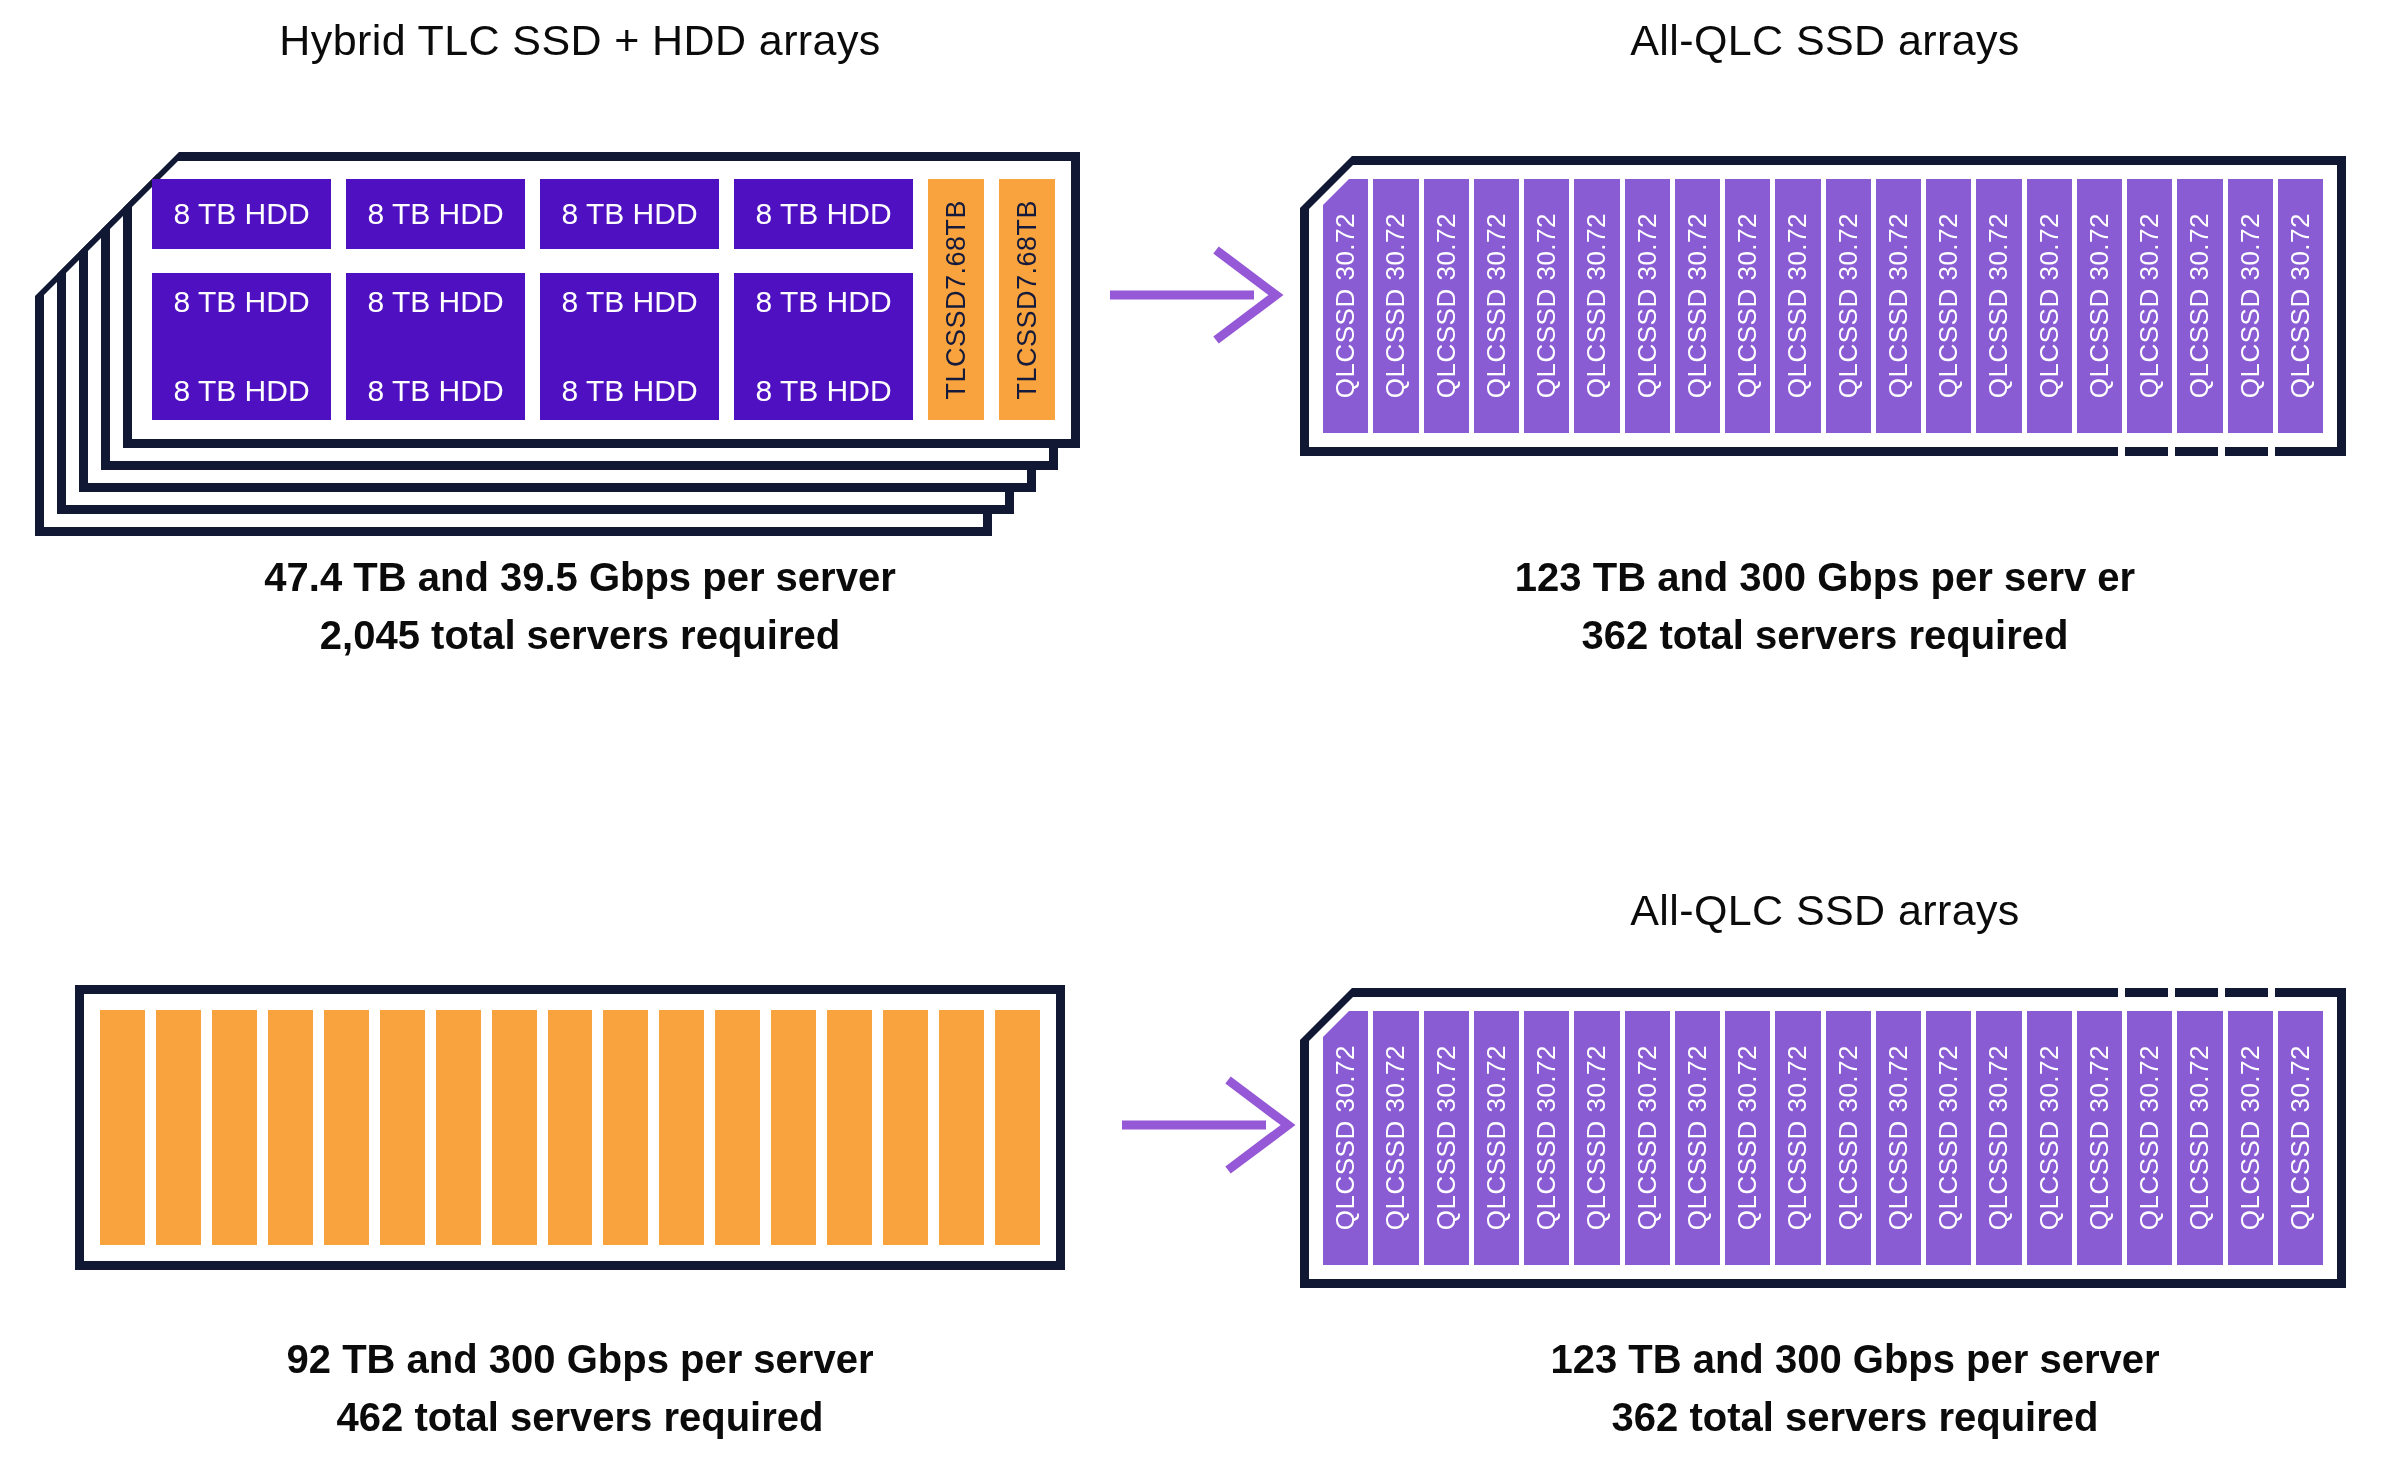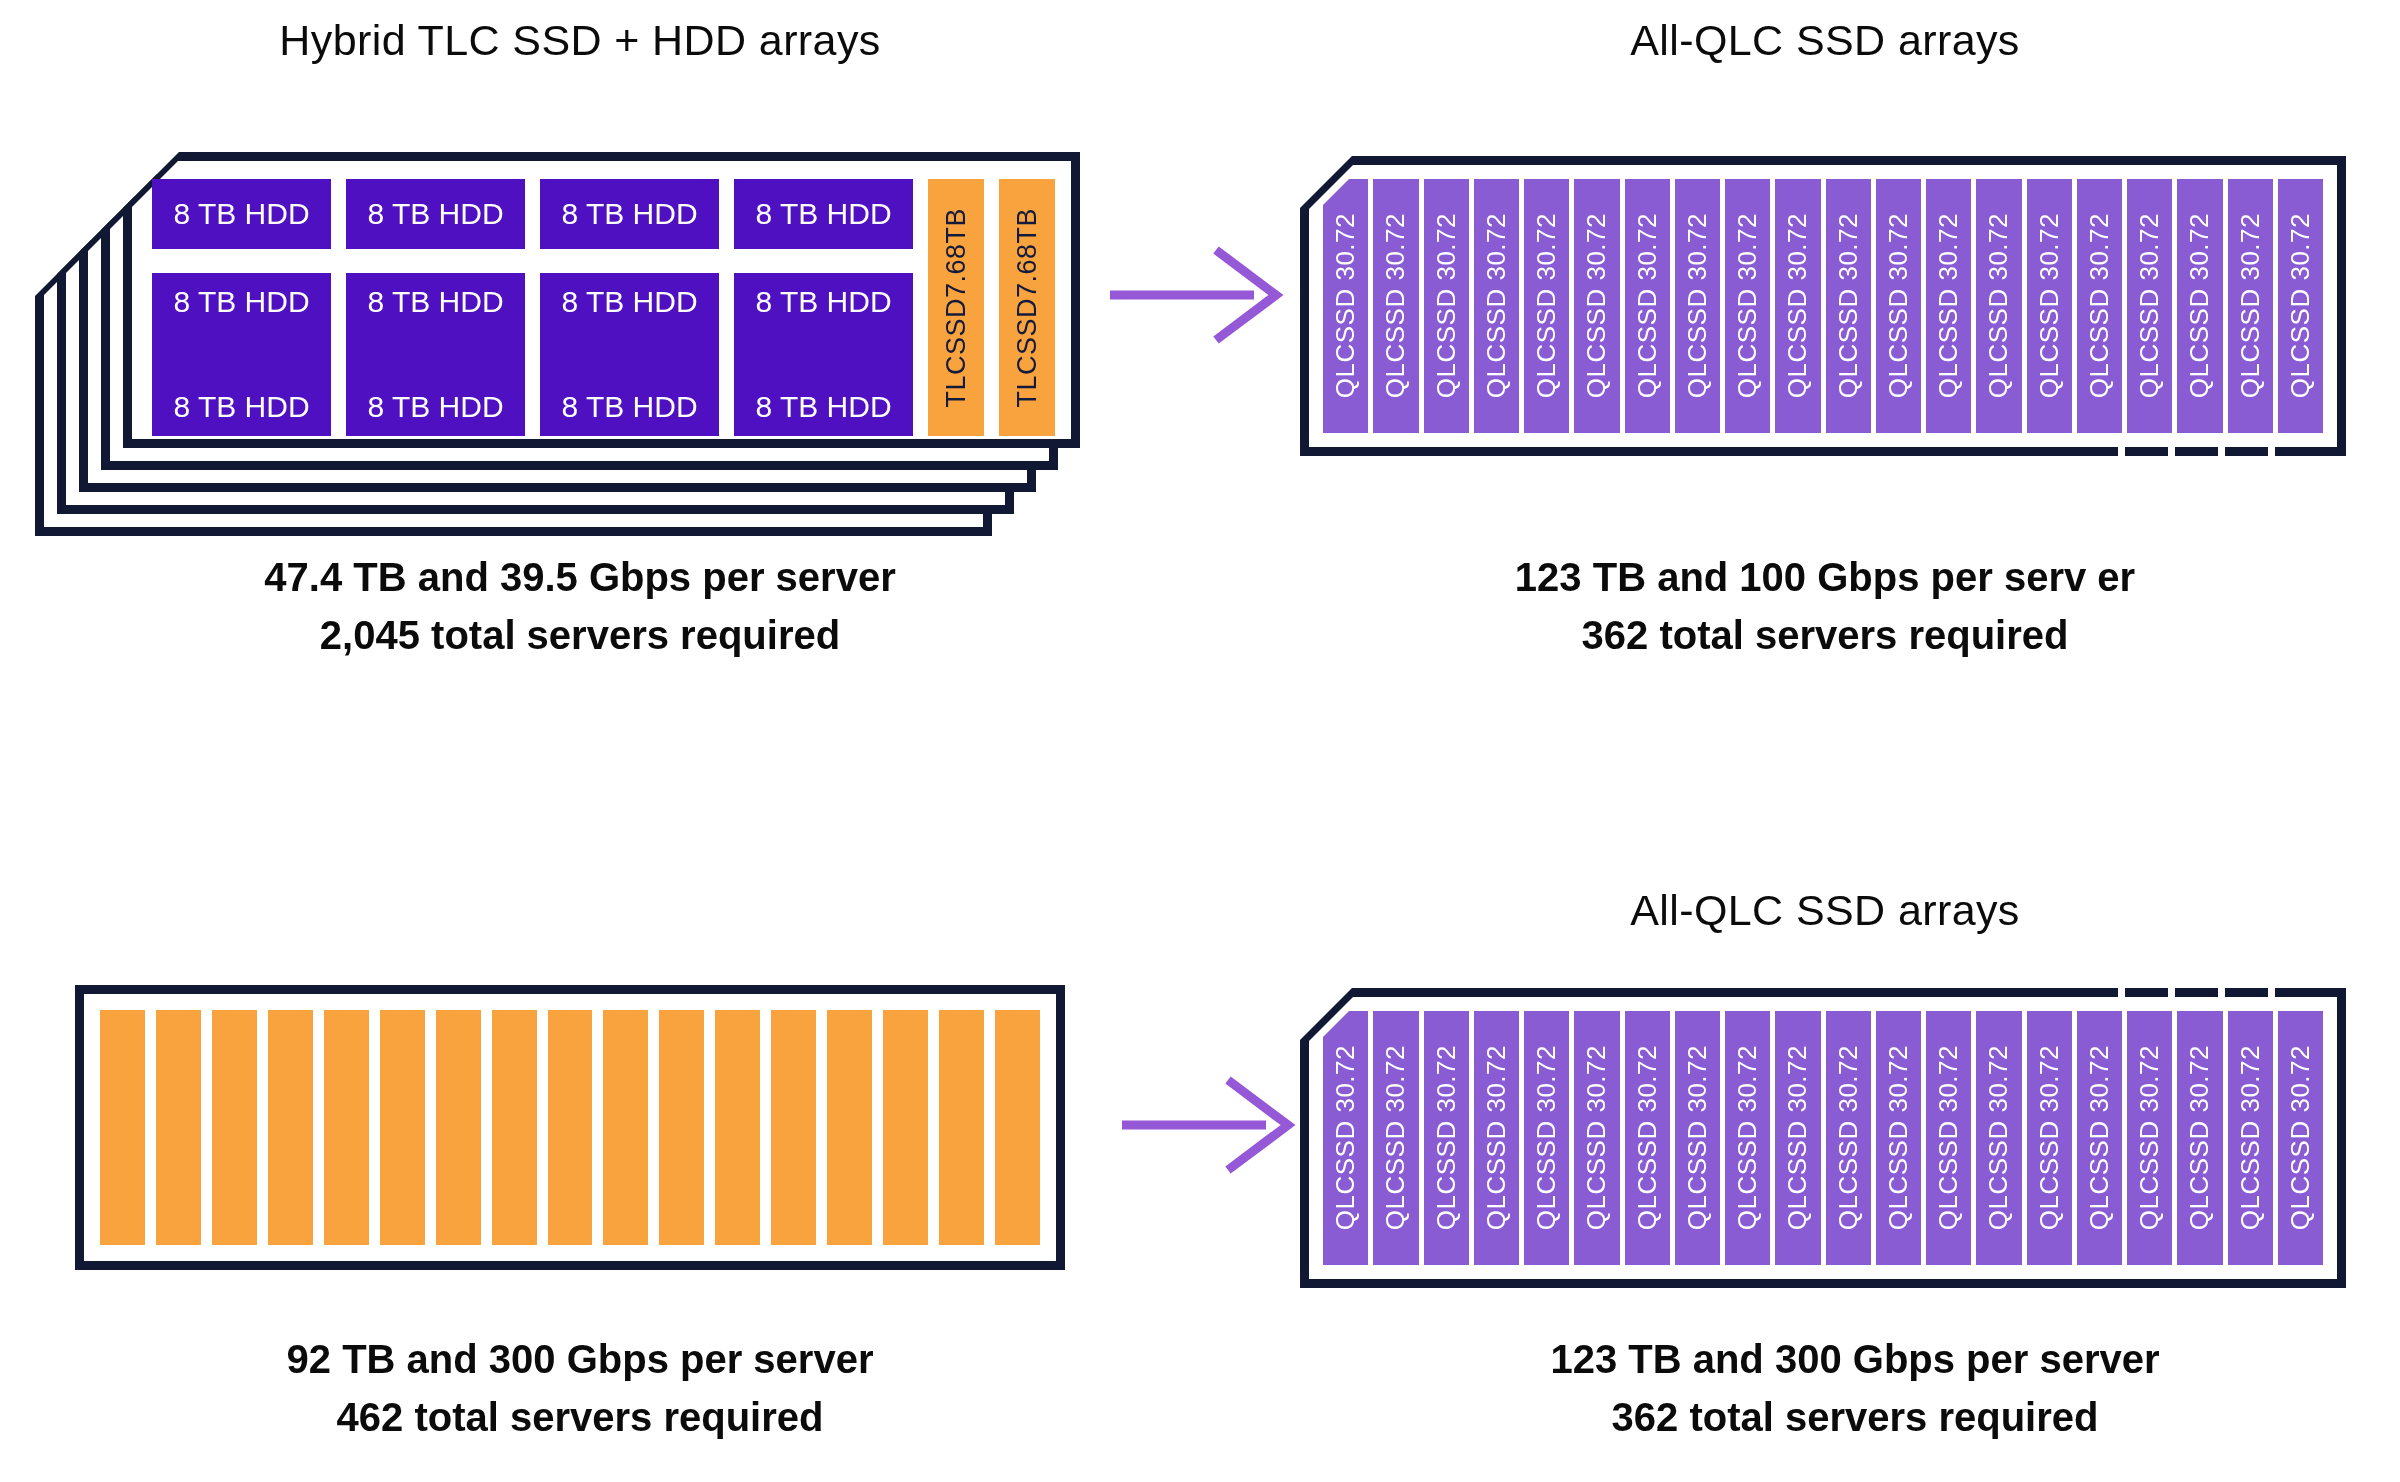--- a/index.html
+++ b/index.html
@@ -23,21 +23,21 @@
           clip-path:polygon(52px 0,100% 0,100% 100%,0 100%,0 52px);}
   .cham-i{position:absolute;inset:9px;background:#fff;
           clip-path:polygon(44px 0,100% 0,100% 100%,0 100%,0 44px);}
   .big .cham-o{clip-path:polygon(56px 0,100% 0,100% 100%,0 100%,0 56px);}
   .big .cham-i{clip-path:polygon(46px 0,100% 0,100% 100%,0 100%,0 46px);}
 
   .deck{position:absolute;left:35px;top:152px;width:1060px;height:392px;}
   .deck-layer{position:absolute;width:957px;height:296px;}
 
   .hdd-grid{position:absolute;left:97px;top:9px;width:939px;height:278px;
-            box-sizing:border-box;padding:18px 16px 3px 20px;display:flex;gap:15px;}
+            box-sizing:border-box;padding:18px 16px 19px 20px;display:flex;gap:15px;}
   .hdd-col{flex:1;display:flex;flex-direction:column;gap:24px;min-width:0;}
   .hdd-small{height:70px;background:var(--hdd-purple);color:#fff;display:flex;
              align-items:center;justify-content:center;font-size:30px;white-space:nowrap;}
   .hdd-tall{flex:1;background:var(--hdd-purple);color:#fff;display:flex;flex-direction:column;
             align-items:center;justify-content:space-between;font-size:30px;
             padding:12px 0;box-sizing:border-box;white-space:nowrap;}
   .tlc-bar{width:56px;background:var(--tlc-orange);display:flex;align-items:center;justify-content:center;}
   .vtext{writing-mode:vertical-rl;transform:rotate(180deg);font-size:26px;letter-spacing:.5px;white-space:nowrap;}
   .tlc-bar .vtext{color:#141A3C;font-size:27px;}
 
@@ -197,21 +197,21 @@
   <svg class="arrow" style="left:1104px;top:236px;" width="190" height="118" viewBox="0 0 190 118">
     <line x1="6" y1="59" x2="150" y2="59"></line>
     <polyline points="112,14 172,59 112,104"></polyline>
   </svg>
 
   <div class="caption" style="left:0;top:548px;width:1160px">
     <div>47.4 TB and 39.5 Gbps per server</div>
     <div>2,045 total servers required</div>
   </div>
   <div class="caption" style="left:1250px;top:548px;width:1150px">
-    <div>123 TB and 100 Gbps per serv er</div>
+    <div>123 TB and 300 Gbps per serv er</div>
     <div>362 total servers required</div>
   </div>
 
   <div class="title" style="left:1250px;top:886px;width:1150px">All-QLC SSD arrays</div>
 
   <div class="tlc-box" style="left:75px;top:985px;width:990px;height:285px;">
       <div class="tlc-strip-bar"></div>
       <div class="tlc-strip-bar"></div>
       <div class="tlc-strip-bar"></div>
       <div class="tlc-strip-bar"></div>

